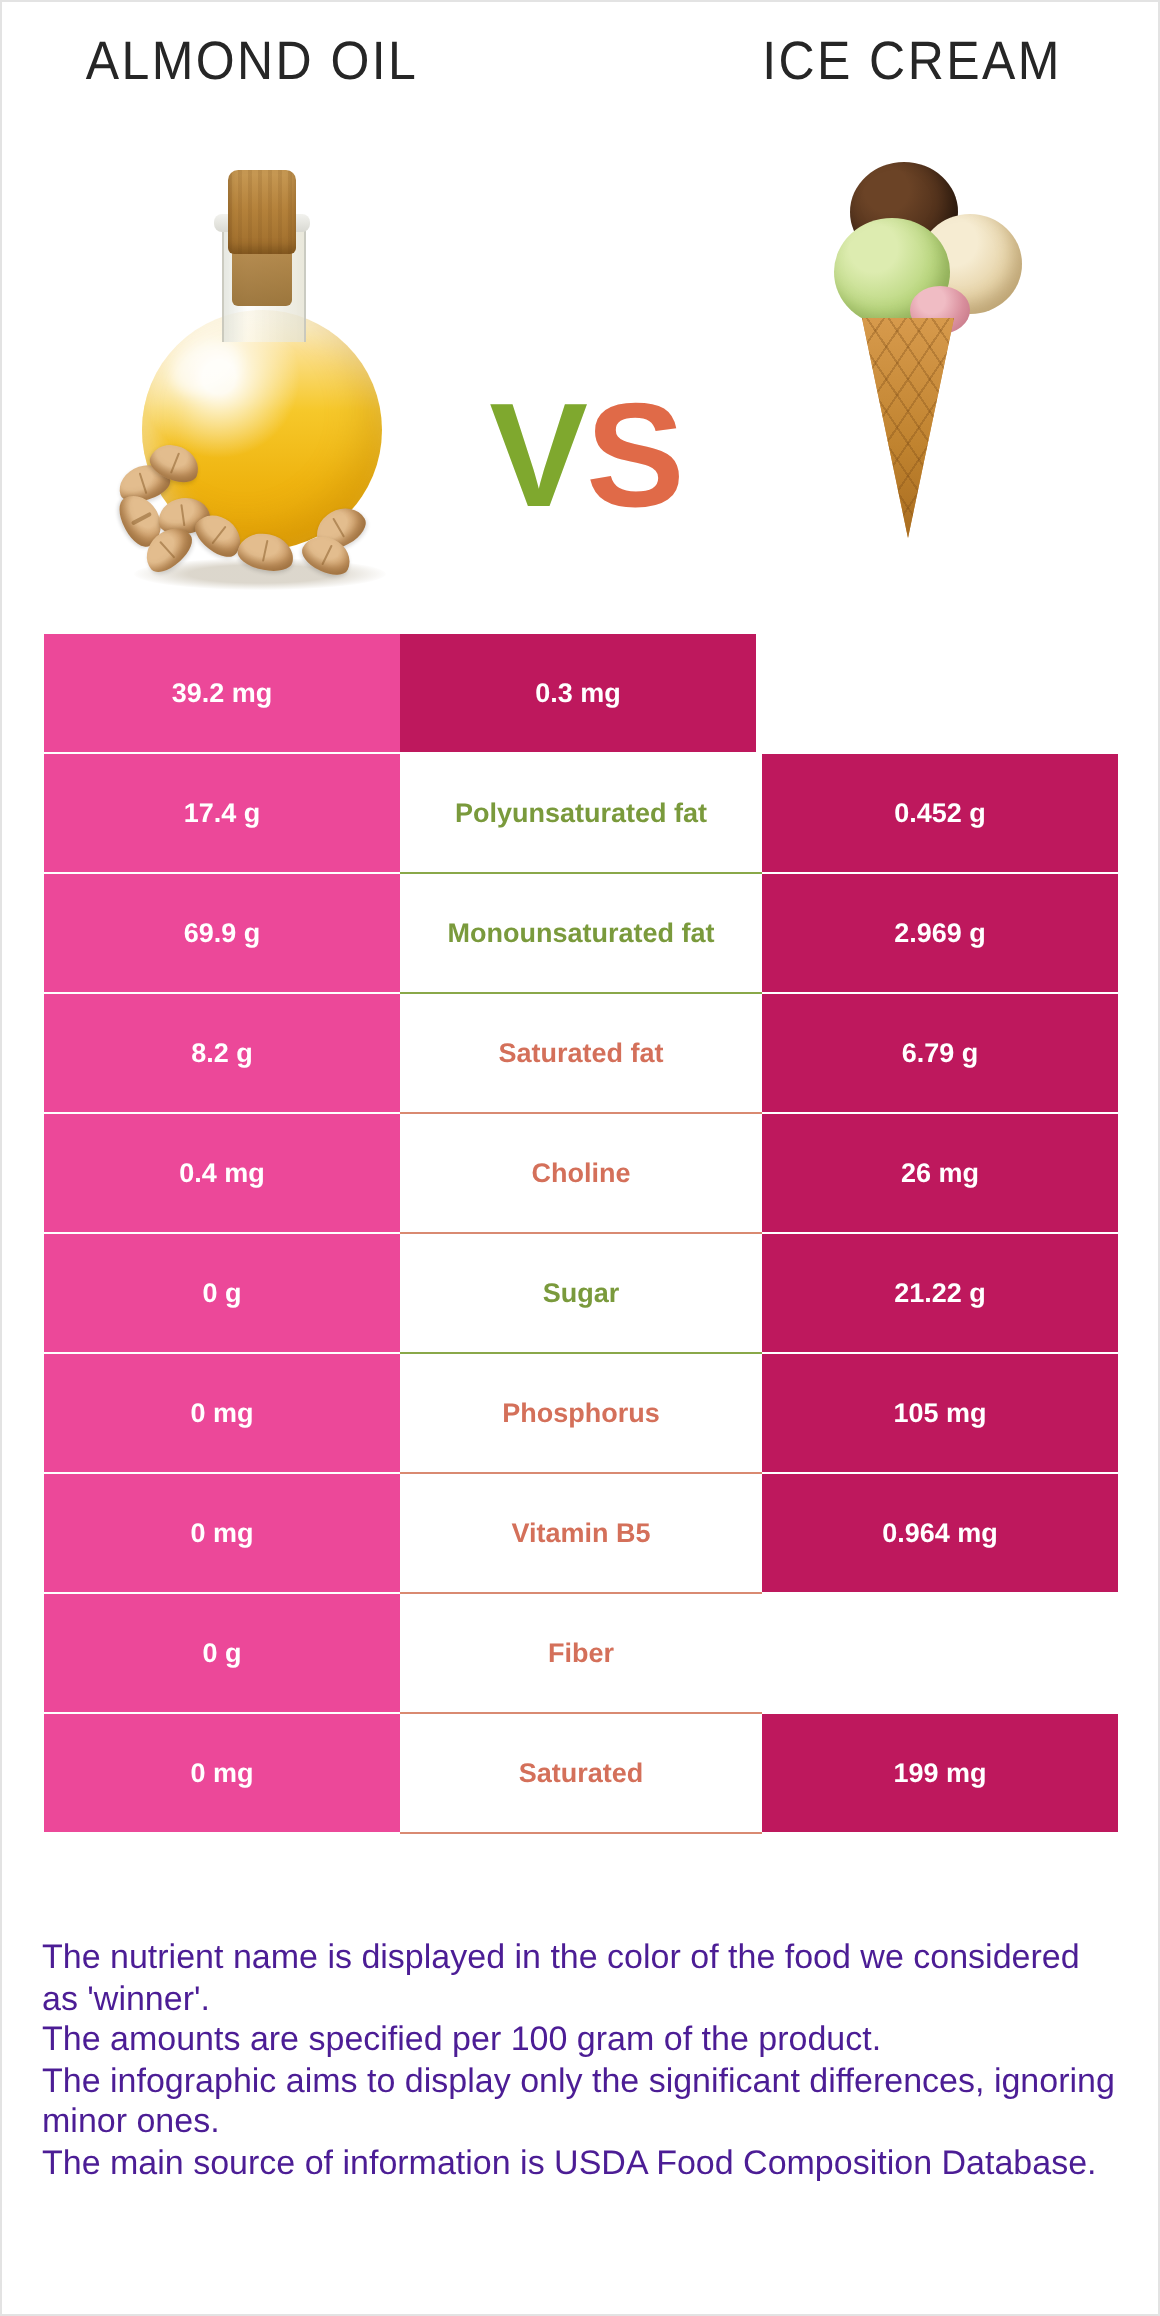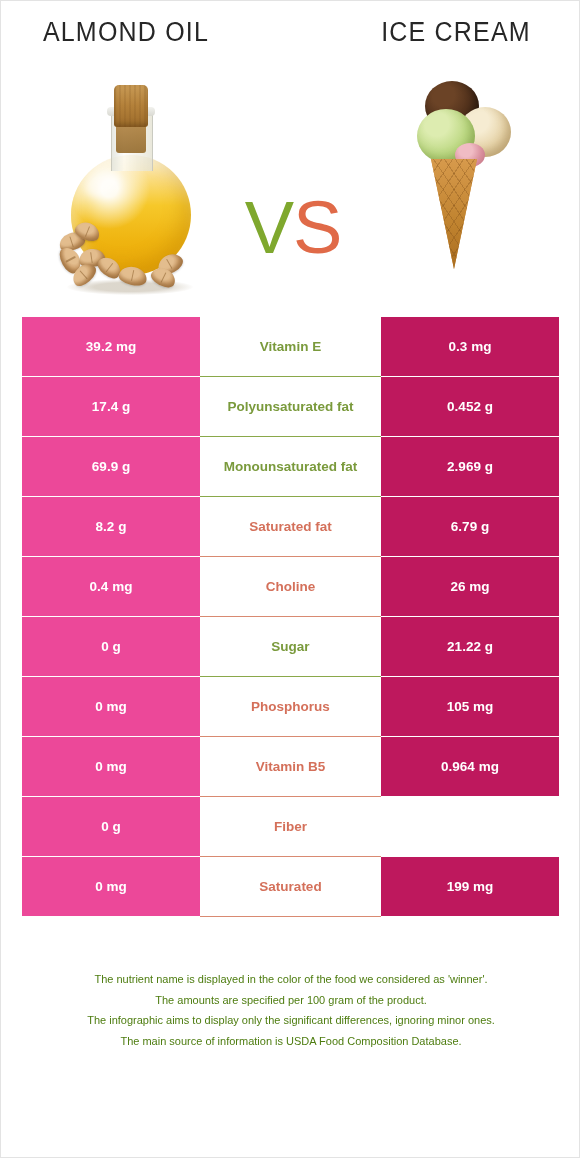--- a/index.html
+++ b/index.html
@@ -50,21 +50,21 @@
   .hero-left  { left: 18px;  width: 215px; }
   .hero-right { left: 348px; width: 215px; }
 
   .vs {
     position: absolute;
     left: 232px;
     top: 128px;
     width: 120px;
     text-align: center;
     font-size: 74px;
-    font-weight: 400;
+    font-weight: 700;
     letter-spacing: -1px;
     line-height: 1;
     font-family: "Liberation Sans", sans-serif;
   }
   .vs .v { color: #7FA82E; }
   .vs .s { color: #E06A48; }
 
   
   .bottle-wrap {
     position: absolute;
@@ -265,24 +265,24 @@
   .row.green .cell-mid { color: #7A9A3C; border-bottom: 1px solid #8aa84a; }
   .row.orange .cell-mid { color: #D4705A; border-bottom: 1px solid #d98a72; }
   .row:first-child .cell-mid { border-top: none; }
 
   
   .footer {
     position: absolute;
     left: 20px;
     top: 968px;
     width: 540px;
-    text-align: center;
-    font-size: 11px;
+    text-align: left;
+    font-size: 17px;
     line-height: 20.6px;
-    color: #4d7c0f;
+    color: #4c1d95;
     font-family: "Liberation Sans", sans-serif;
   }
   .footer p { margin: 0; }
 </style>
 </head>
 <body>
 
 <div class="header">
   <div class="title left">ALMOND OIL</div>
   <div class="title right">ICE CREAM</div>
@@ -323,21 +323,20 @@
       <div class="cone"></div>
       <div class="cone-tex"></div>
     </div>
   </div>
 
 </div>
 
 <div class="table">
     <div class="row green">
       <div class="cell cell-left">39.2 mg</div>
-      <div class="cell cell-mid">Vitamin E</div>
       <div class="cell cell-right">0.3 mg</div>
     </div>
     <div class="row green">
       <div class="cell cell-left">17.4 g</div>
       <div class="cell cell-mid">Polyunsaturated fat</div>
       <div class="cell cell-right">0.452 g</div>
     </div>
     <div class="row green">
       <div class="cell cell-left">69.9 g</div>
       <div class="cell cell-mid">Monounsaturated fat</div>

